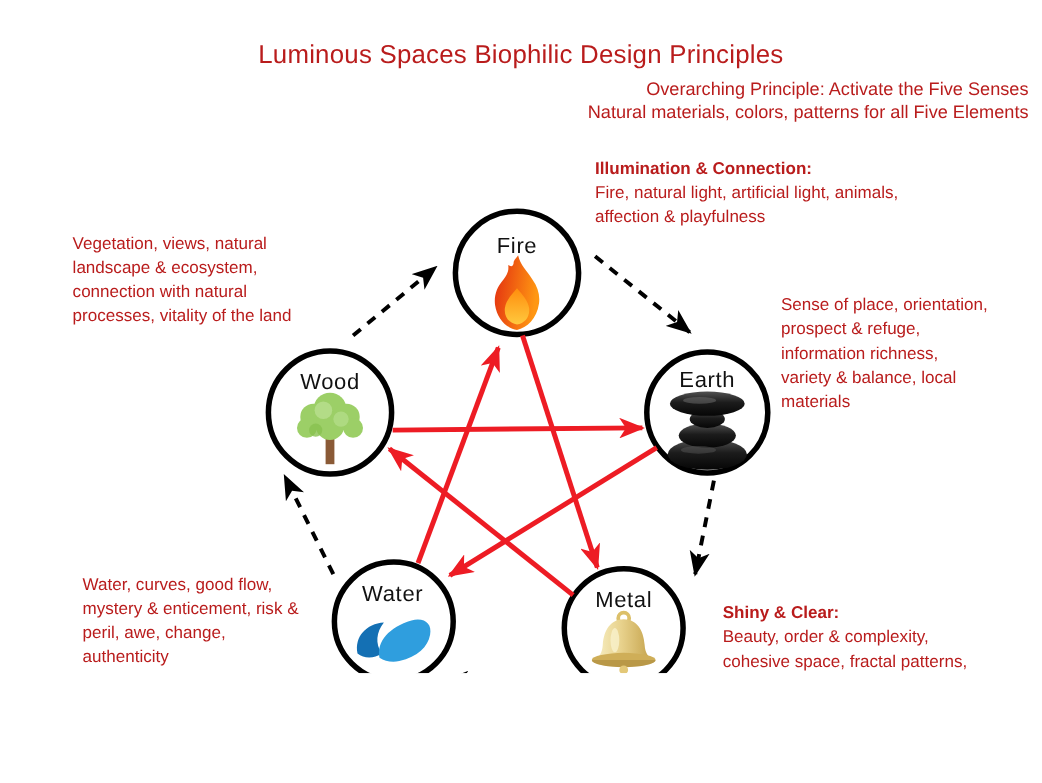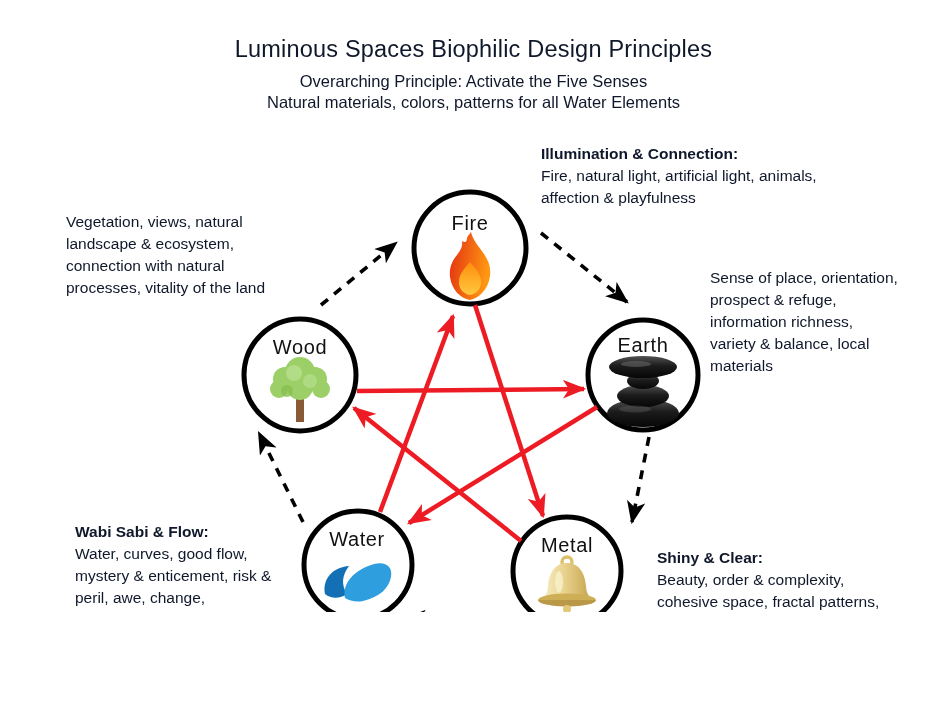--- a/index.html
+++ b/index.html
@@ -1,56 +1,55 @@
 <!DOCTYPE html>
 <html><head>
 <meta charset="utf-8">
 <style>
   html,body{margin:0;padding:0;background:#fff;}
   .canvas{position:relative;width:947px;height:612px;background:#ffffff;overflow:hidden;
-          font-family:"Liberation Sans",sans-serif;color:#0f172a;text-decoration:underline;}
+          font-family:"Liberation Sans",sans-serif;color:#b91c1c;text-decoration:underline;}
   .hdr{position:absolute;top:36px;left:0;right:0;text-align:center;}
   .hdr h1{margin:0 0 9px 0;font-size:23.5px;font-weight:500;letter-spacing:.2px;}
-  .hdr .sub{margin:2px 0;font-size:16.5px;font-weight:400;}
+  .hdr .sub{margin:2px 12px;font-size:16.5px;font-weight:400;text-align:right;}
   .block{position:absolute;font-size:15.5px;line-height:22px;}
   .block .hd{font-weight:700;display:block;}
   .footer{position:absolute;top:661px;left:12px;right:0;text-align:center;font-size:14.5px;}
   svg.diagram{position:absolute;left:0;top:0;}
   .node{fill:#ffffff;stroke:#000000;stroke-width:5px;}
   .nodelabel{font-family:"Liberation Sans",sans-serif;font-size:20px;font-weight:500;
              fill:#111;letter-spacing:.6px;text-anchor:middle;}
   .redline{stroke:#ed1c24;stroke-width:4.5;fill:none;}
   .dashline{stroke:#000000;stroke-width:3.6;fill:none;stroke-dasharray:9 8;}
 </style>
 </head>
 <body>
 
 <div class="canvas">
 
   <div class="hdr">
     <h1>Luminous Spaces Biophilic Design Principles</h1>
     <div class="sub">Overarching Principle: Activate the Five Senses</div>
-    <div class="sub">Natural materials, colors, patterns for all Water Elements</div>
+    <div class="sub">Natural materials, colors, patterns for all Five Elements</div>
   </div>
 
   <div class="block" style="left:541px;top:143px;width:280px;">
     <span class="hd">Illumination &amp; Connection:</span>
     <span>Fire, natural light, artificial light, animals, affection &amp; playfulness</span>
   </div>
 
   <div class="block" style="left:66px;top:211px;width:200px;">
     <span>Vegetation, views, natural landscape &amp; ecosystem, connection with natural processes, vitality of the land</span>
   </div>
 
   <div class="block" style="left:710px;top:267px;width:190px;">
     <span>Sense of place, orientation, prospect &amp; refuge, information richness, variety &amp; balance, local materials</span>
   </div>
 
   <div class="block" style="left:75px;top:521px;width:208px;">
-    <span class="hd">Wabi Sabi &amp; Flow:</span>
     <span>Water, curves, good flow, mystery &amp; enticement, risk &amp; peril, awe, change, authenticity</span>
   </div>
 
   <div class="block" style="left:641px;top:547px;width:245px;margin-left:16px;">
     <span class="hd">Shiny &amp; Clear:</span>
     <span>Beauty, order &amp; complexity, cohesive space, fractal patterns, weather, sound, airflow &amp; breezes, spirit of place</span>
   </div>
 
   <svg class="diagram" width="947" height="712" viewBox="0 0 947 712">
     <defs>

